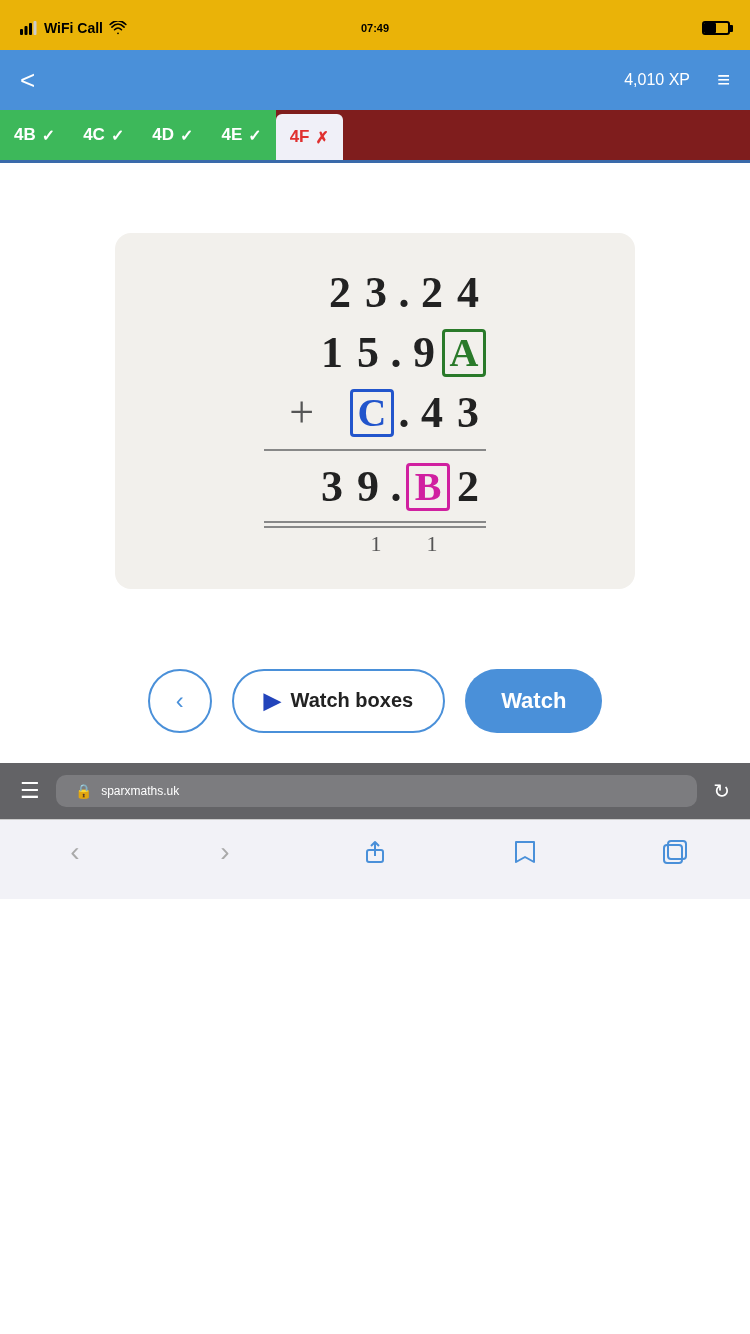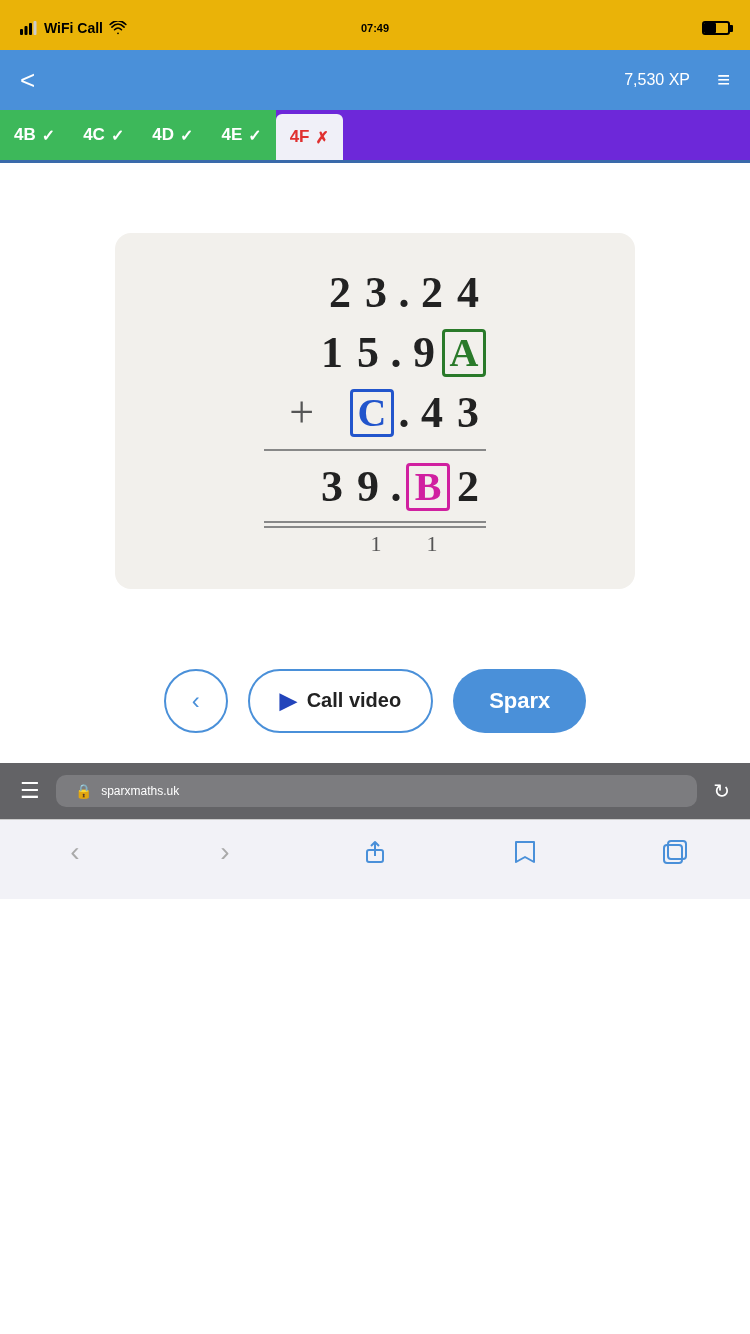--- a/index.html
+++ b/index.html
@@ -101,21 +101,21 @@
       color: #fff;
       font-size: 22px;
       position: absolute;
       right: 20px;
       cursor: pointer;
     }
 
     
     .tabs-bar {
       display: flex;
-      background: #6d28d9;
+      background: #7f1d1d;
       height: 50px;
       align-items: stretch;
     }
     .tab {
       display: flex;
       align-items: center;
       justify-content: center;
       padding: 0 14px;
       font-size: 17px;
       font-weight: 600;
@@ -403,21 +403,21 @@
   <div class="status-time">07:49</div>
   <div class="status-right">
     <div class="battery-icon">
       <div class="battery-fill"></div>
     </div>
   </div>
 </div>
 
 <div class="header">
   <div class="header-back">&lt;</div>
-  <div class="header-xp">7,530 XP</div>
+  <div class="header-xp">4,010 XP</div>
   <div class="header-menu">≡</div>
 </div>
 
 <div class="tabs-bar">
   <div class="tab completed">
     <span>4B</span>
     <span class="tab-check">✓</span>
   </div>
   <div class="tab completed">
     <span>4C</span>
@@ -497,24 +497,24 @@
       </div>
 
     </div>
   </div>
 </div>
 
 <div class="bottom-bar">
   <button class="btn-back">‹</button>
   <button class="btn-watch">
     <span class="video-icon">▶</span>
-    <span>Call video</span>
+    <span>Watch boxes</span>
   </button>
   <button class="btn-answer">
-    <span>Sparx</span>
+    <span>Watch</span>
   </button>
 </div>
 
 <div class="browser-bar">
   <div class="browser-tabs-icon">☰</div>
   <div class="browser-url-area">
     <span class="browser-lock">🔒</span>
     <span class="browser-url-text">sparxmaths.uk</span>
   </div>
   <div class="browser-refresh">↻</div>

